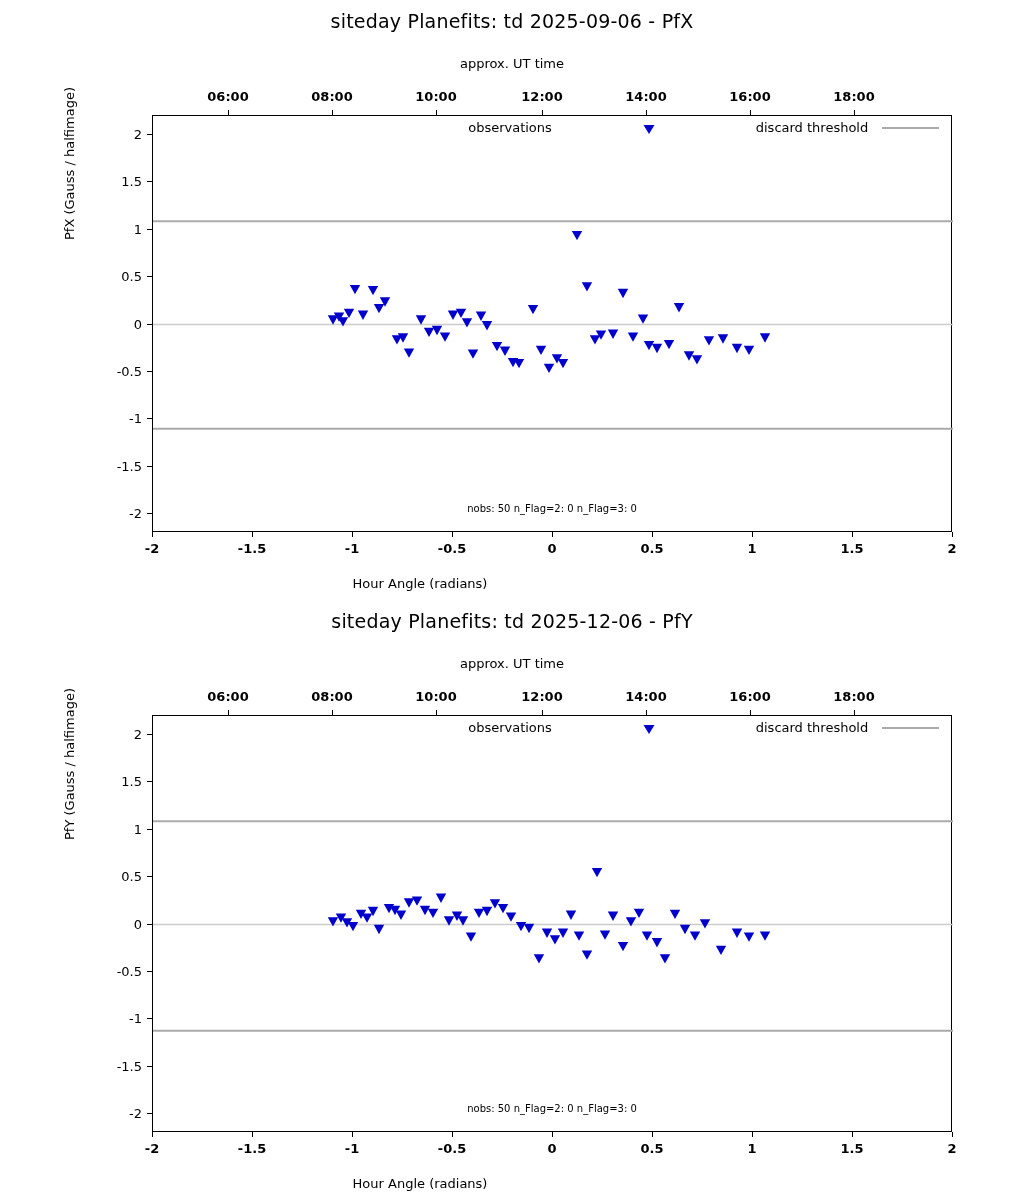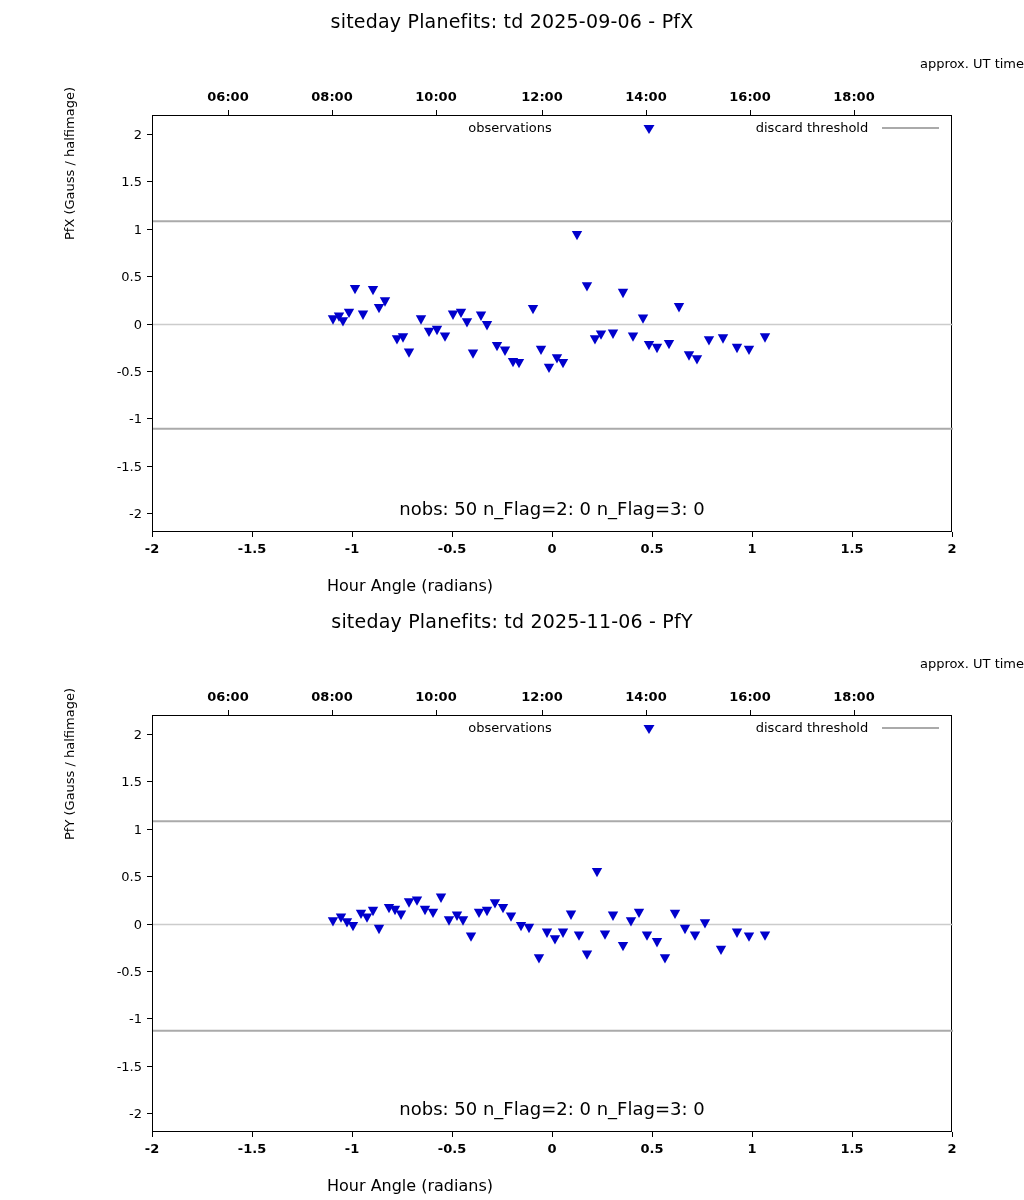--- a/index.html
+++ b/index.html
@@ -35,30 +35,30 @@
     width: 1024px;
     text-align: center;
     font-size: 19px;
     letter-spacing: 0.2px;
   }
   .toplabel {
     position: absolute;
     left: 0;
     top: 56px;
     width: 1024px;
-    text-align: right;
+    text-align: center;
     font-size: 13px;
   }
   .xlabel {
     position: absolute;
-    left: 2px;
+    left: 12px;
     top: 576px;
     width: 816px;
     text-align: center;
-    font-size: 16px;
+    font-size: 13px;
   }
   .ylabel {
     position: absolute;
     left: 62px;
     top: 240px;
     width: 20px;
     font-size: 13px;
     transform: rotate(-90deg);
     transform-origin: left top;
     white-space: nowrap;
@@ -89,21 +89,21 @@
   .tick-y {
     text-align: right;
     transform: translateY(-50%);
   }
   .tick-mark {
     position: absolute;
     background: #000000;
   }
   .annot {
     position: absolute;
-    font-size: 18px;
+    font-size: 10px;
     white-space: nowrap;
   }
   .legend-text {
     position: absolute;
     font-size: 13px;
     white-space: nowrap;
   }
 </style>
 </head>
 <body>
@@ -227,21 +227,21 @@
       <div class="legend-text" style="left: 510px; top: 120px; transform: translateX(-50%);">observations</div>
       <div style="position: absolute; left: 642px; top: 121px; width: 14px; height: 14px;"><svg width="14" height="14">
           <polygon points="1.5,3 12.5,3 7,12" fill="#0000cc"></polygon>
         </svg></div>
       <div class="legend-text" style="left: 812px; top: 120px; transform: translateX(-50%);">discard threshold</div>
       <div style="position: absolute; left: 882px; top: 127px; width: 57px; height: 2px; background: rgb(170, 170, 170);"></div>
       <div class="annot" style="left: 552px; top: 508px; transform: translate(-50%, -50%);">nobs: 50    n_Flag=2: 0    n_Flag=3: 0</div>
     </div>
 
   <div class="panel panel-bottom">
-    <div class="title">siteday Planefits:  td  2025-11-06  -  PfY</div>
+    <div class="title">siteday Planefits:  td  2025-12-06  -  PfY</div>
     <div class="toplabel">approx. UT time</div>
     <div class="xlabel">Hour Angle (radians)</div>
     <div class="ylabel">PfY (Gauss / halfimage)</div>
     <div class="plot" id="plot-1">
         <svg width="800" height="417">
           <line x1="0" x2="800" y1="105.19772727272726" y2="105.19772727272726" stroke="#aaaaaa" stroke-width="2"></line>
           <line x1="0" x2="800" y1="208.5" y2="208.5" stroke="#cccccc" stroke-width="1.4"></line>
           <line x1="0" x2="800" y1="314.6454545454545" y2="314.6454545454545" stroke="#aaaaaa" stroke-width="2"></line>
           <g>
             <polygon points="174.79999999999998,201.23681818181822 185.19999999999996,201.23681818181822 179.99999999999997,210.5968181818182" fill="#0000cc"></polygon>

